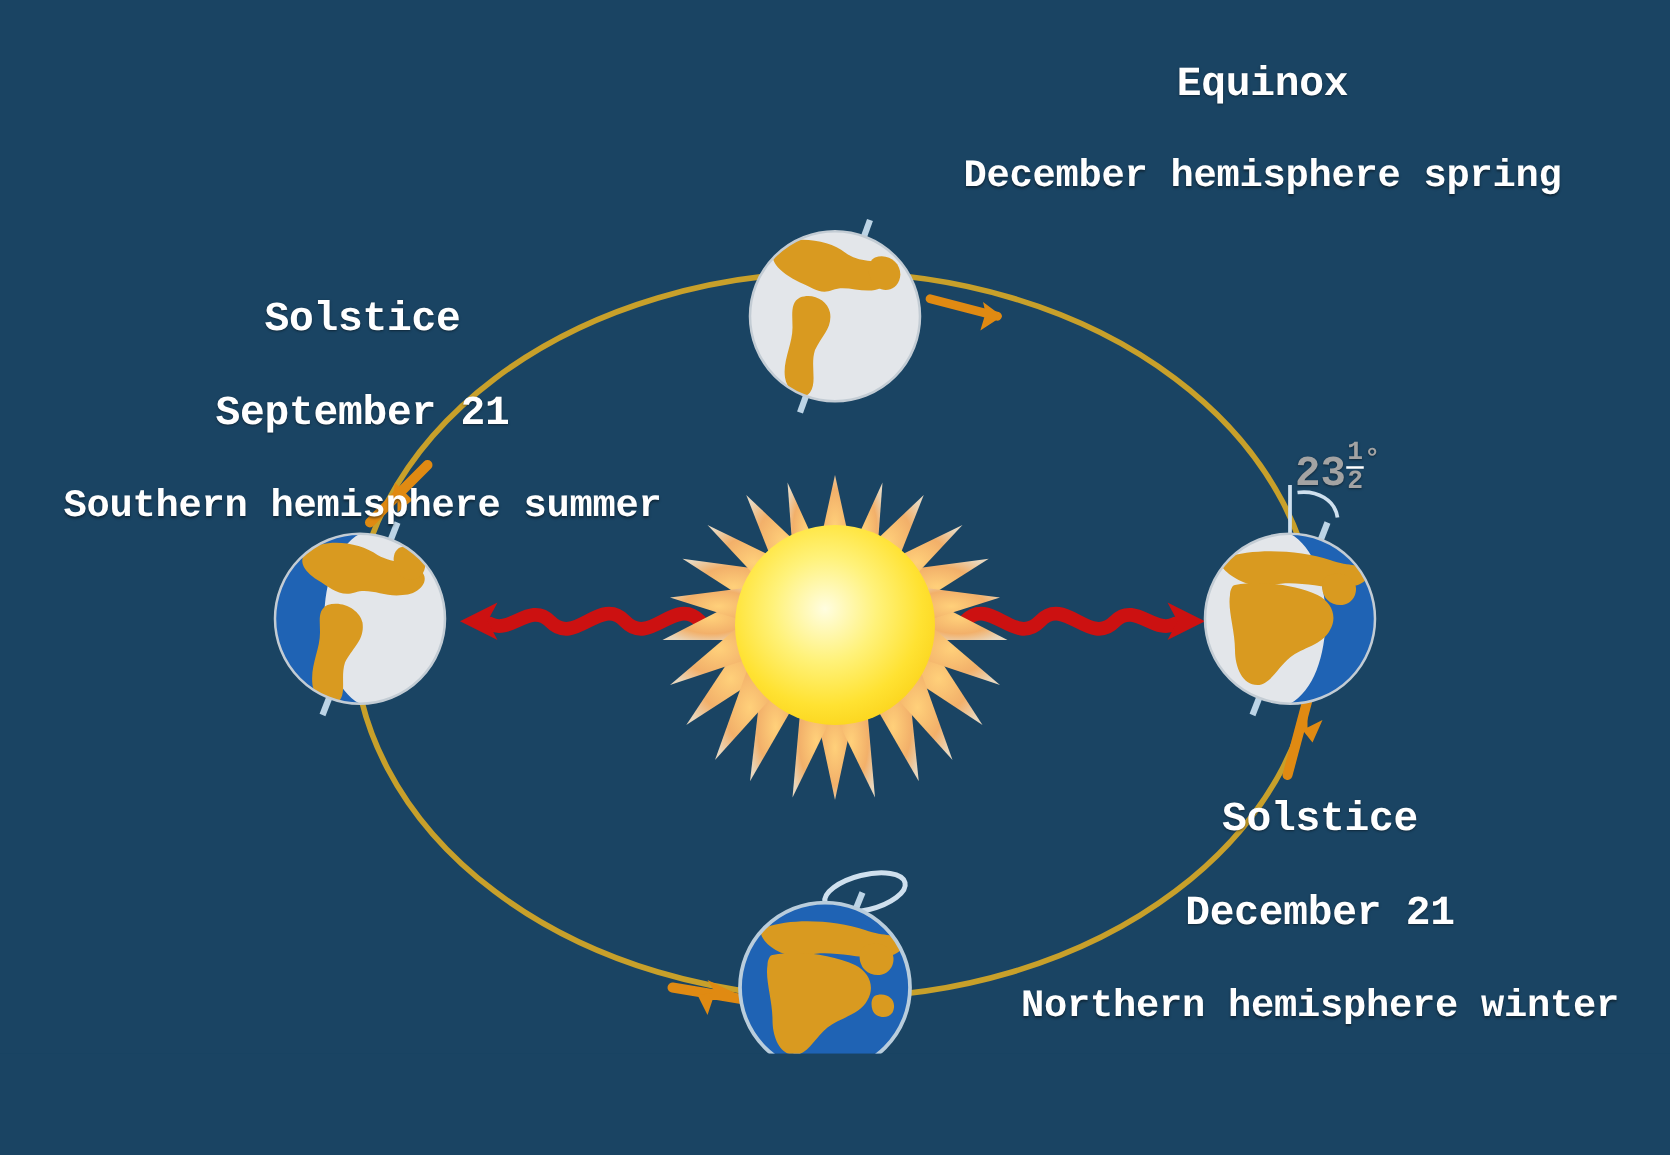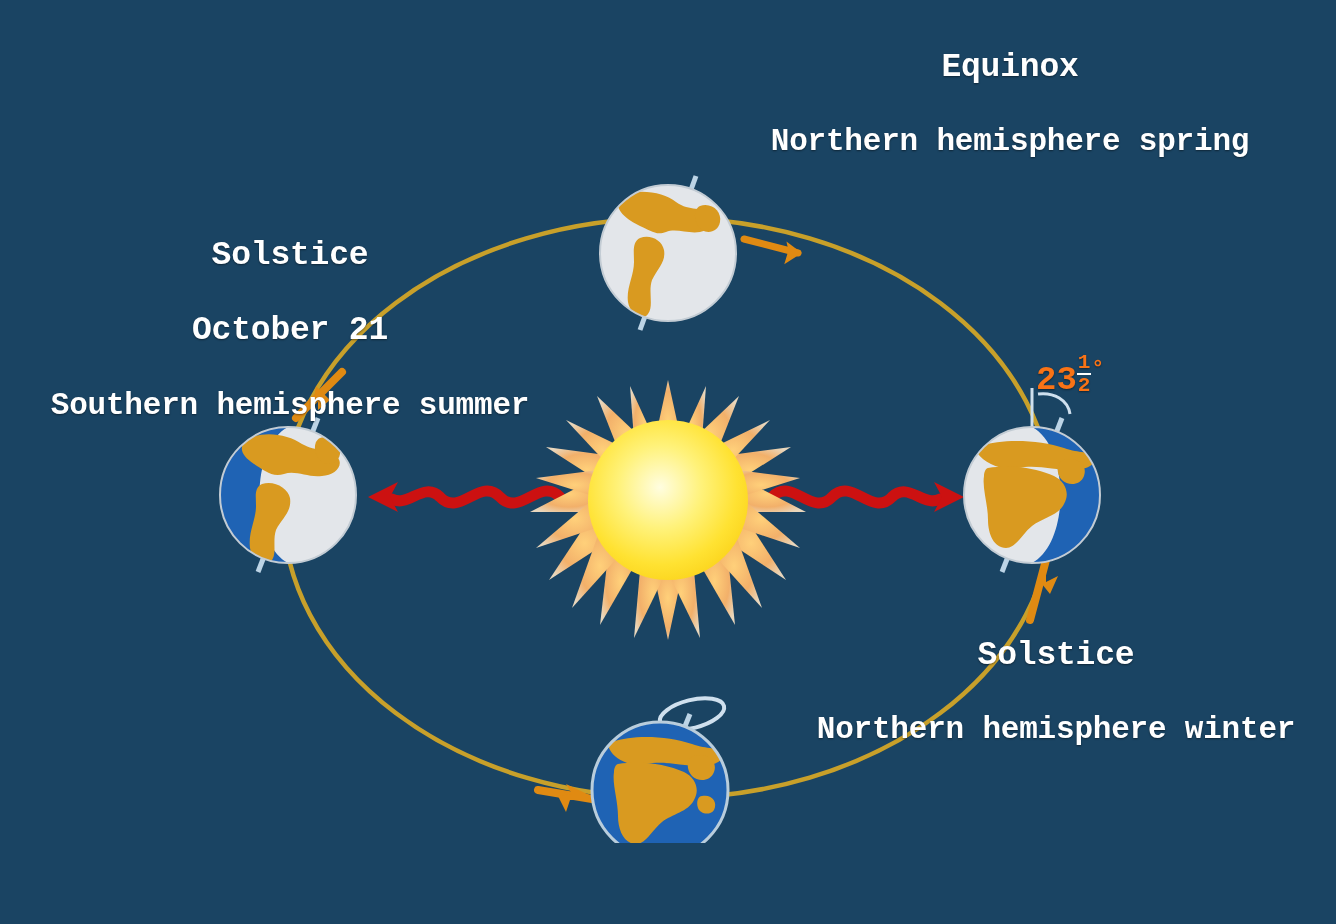--- a/index.html
+++ b/index.html
@@ -38,21 +38,21 @@
 
   #label-march  { top: 12px;  left: 740px;  width: 540px; text-align: center; }
   #label-june   { top: 200px; left: 0px;    width: 580px; text-align: center; }
   #label-dec    { top: 600px; left: 786px;  width: 540px; text-align: center; }
   #label-sept   { top: 836px; left: 266px;  width: 420px; text-align: center; }
 
   #tilt-label {
     position: absolute;
     top: 352px;
     left: 1036px;
-    color: #f97316;
+    color: #a3a3a3;
     font-weight: bold;
     font-size: 34px;
     text-shadow: 0 1px 2px rgba(0,0,0,0.45);
   }
   #tilt-label .frac {
     display: inline-block;
     vertical-align: -0.1em;
     font-size: 0.62em;
     line-height: 1;
     text-align: center;
@@ -228,31 +228,32 @@
                  C 984,472 986,468 988,468 Z" fill="#d99a20"></path>
         <path d="M 1064,460 C 1078,456 1088,466 1084,476 C 1080,486 1068,486 1062,480
                  C 1056,474 1056,462 1064,460 Z" fill="#d99a20"></path>
       </g>
       <circle cx="1032" cy="495" r="68" fill="none" stroke="#c3ccd4" stroke-width="2"></circle>
     </g>
   </svg>
 
   <div class="label" id="label-march">
     <span class="l1">Equinox</span>
-    <span class="l3">Northern hemisphere spring</span>
+    <span class="l3">December hemisphere spring</span>
   </div>
 
   <div class="label" id="label-june">
     <span class="l1">Solstice</span>
-    <span class="l2">October 21</span>
+    <span class="l2">September 21</span>
     <span class="l3">Southern hemisphere summer</span>
   </div>
 
   <div class="label" id="label-dec">
     <span class="l1">Solstice</span>
+    <span class="l2">December 21</span>
     <span class="l3">Northern hemisphere winter</span>
   </div>
 
   <div class="label" id="label-sept">
     <span class="l1">Equinox</span>
     
   </div>
 
   <div id="tilt-label">
     <span>23</span><span class="frac"><span class="num">1</span><span class="den">2</span></span><span class="deg">°</span>

